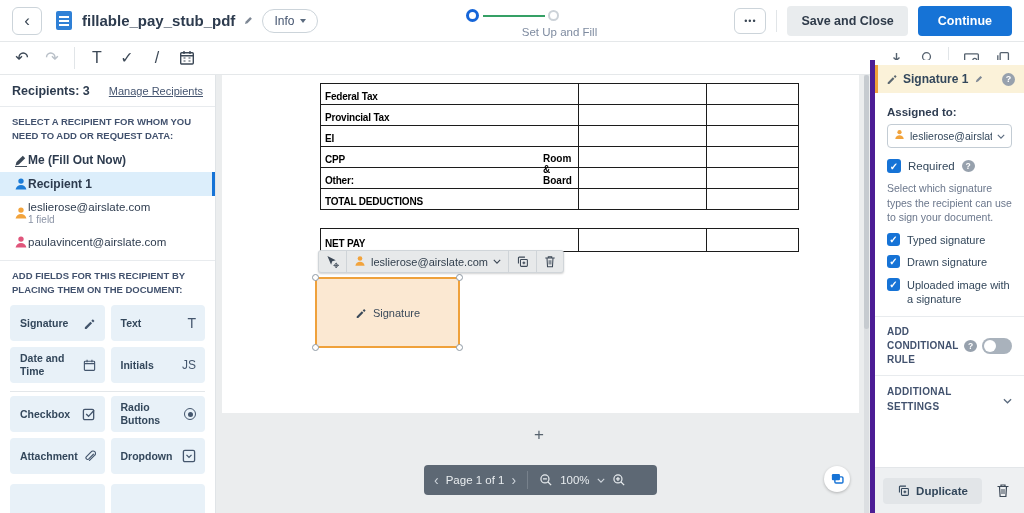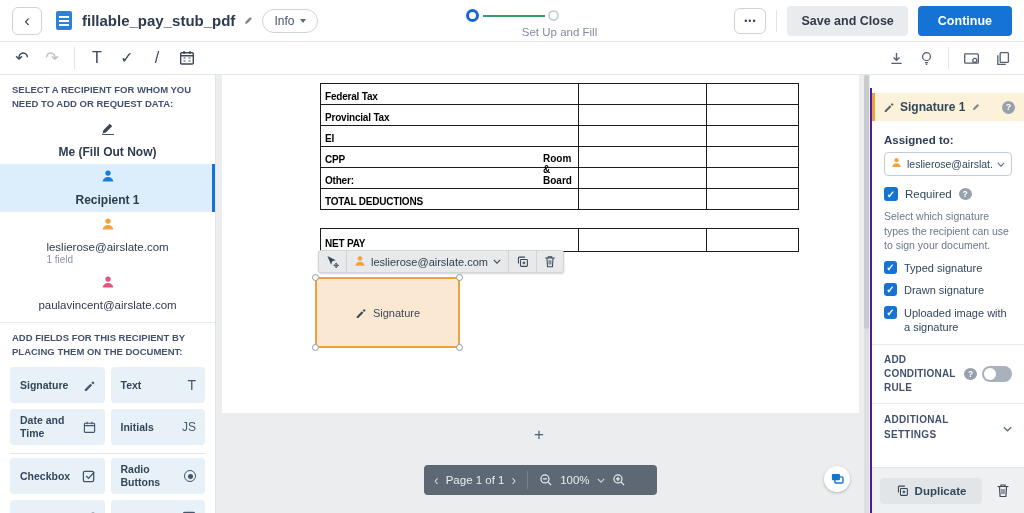--- a/index.html
+++ b/index.html
@@ -54,21 +54,21 @@
   .tb-right .tb-ico { color:#55616e; }
 
   
   .sidebar { position:absolute; left:0; top:75px; width:216px; bottom:0; background:#fff;
     border-right:1px solid #e0e4e7; overflow:hidden; }
   .sb-top { display:flex; justify-content:space-between; align-items:center; padding:9px 12px 8px;
     border-bottom:1px solid #e8ebee; }
   .sb-title { font-size:12.5px; font-weight:700; color:#2d3b4e; }
   .sb-link { font-size:11px; color:#44546f; text-decoration:underline; cursor:pointer; }
   .sb-hint { padding:8px 12px 4px; font-size:9.5px; font-weight:700; color:#42526e; line-height:1.5; }
-  .rrow { display:flex; align-items:center; gap:10px; padding:5px 14px; position:relative; cursor:pointer;flex-direction:column; }
+  .rrow { display:flex; align-items:center; padding:5px 14px; position:relative; cursor:pointer; }
   .rrow .rname { font-size:12px; font-weight:700; color:#2d3b4e; }
   .rrow .remail { font-size:11.5px; font-weight:400; color:#2d3b4e; }
   .rrow .rsub { font-size:10px; color:#8a93a5; margin-top:1px; }
   .rrow.selected { background:#dceefb; }
   .rrow.selected::after { content:""; position:absolute; right:0; top:0; bottom:0; width:3px; background:#1673d6; }
   .pico { width:14px; height:14px; flex:0 0 14px; display:flex; }
   .pc-dark { color:#3c4856; } .pc-blue { color:#1b7cd8; } .pc-orange { color:#f2a33c; } .pc-pink { color:#e0557b; }
   .sb-div { border-top:1px solid #e8ebee; margin-top:6px; }
   .fgrid { display:grid; grid-template-columns:1fr 1fr; gap:6px; padding:4px 10px 0; }
   .fcard { background:#e8f1f8; border-radius:4px; height:36px; display:flex; align-items:center;
@@ -120,22 +120,22 @@
   .pg-ico { display:flex; color:#e8ecef; cursor:pointer; }
   .pg-caret { display:flex; color:#cfd6dd; cursor:pointer; }
 
   .chat-fab { position:absolute; left:608px; top:391px; width:26px; height:26px; border-radius:50%;
     background:#fff; box-shadow:0 1px 3px rgba(0,0,0,.25); display:flex; align-items:center;
     justify-content:center; cursor:pointer; }
   .canvas-scroll { position:absolute; right:1px; top:0; bottom:0; width:5px; background:#dcdfe2; }
   .canvas-scroll .thumb { position:absolute; top:0; width:5px; height:58%; background:#c6cbd0; border-radius:3px; }
 
   
-  .panel { position:absolute; right:0; top:88px; width:154px; bottom:0; background:#fff;
-    border-left:2px solid #4c1d95; display:flex; flex-direction:column; }
+  .panel { position:absolute; right:0; top:60px; width:154px; bottom:0; background:#fff;
+    border-left:5px solid #4c1d95; display:flex; flex-direction:column; }
   .p-head { margin-top:5px; background:#fbf2d9; border-left:3px solid #efa13b;
     padding:7px 9px 7px 8px; display:flex; align-items:center; gap:5px; }
   .p-title { font-size:12px; font-weight:700; color:#33475b; }
   .p-head .edit-pen { margin-left:1px; }
   .help-badge { margin-left:auto; width:13px; height:13px; border-radius:50%; background:#97a1ad;
     color:#fff; font-size:9px; font-weight:700; display:flex; align-items:center; justify-content:center;
     cursor:pointer; flex:0 0 13px; }
   .p-body { flex:1; overflow:hidden; }
   .assigned-label { margin:13px 12px 6px; font-size:11.5px; font-weight:700; color:#2f3d52; }
   .assigned-select { margin:0 12px; height:24px; border:1px solid #c3ccd4; border-radius:4px;
@@ -245,20 +245,24 @@
       <span class="tb-ico">
         <svg width="15" height="15" viewBox="0 0 16 16" fill="none" stroke="currentColor" stroke-width="1.4">
           <rect x="5.5" y="1.7" width="8.8" height="10.5" rx="1"></rect>
             <path d="M3 4.5v9.8h8.5"></path>
           </svg>
       </span>
     </div>
   </div>
 
   <div class="sidebar">
+    <div class="sb-top">
+      <span class="sb-title">Recipients: 3</span>
+      <span class="sb-link">Manage Recipients</span>
+    </div>
     <div class="sb-hint">SELECT A RECIPIENT FOR WHOM YOU NEED TO ADD OR REQUEST DATA:</div>
 
     <div class="rrow">
       <span class="pico pc-dark">
         <svg width="14" height="14" viewBox="0 0 14 14">
             <path d="M1.5 12.5l1-3.4 6.3-6.3 2.4 2.4-6.3 6.3-3.4 1z" fill="currentColor"></path>
             <path d="M1 13.6h12" stroke="currentColor" stroke-width="1.1"></path>
           </svg>
       </span>
       <span class="rname">Me (Fill Out Now)</span>

